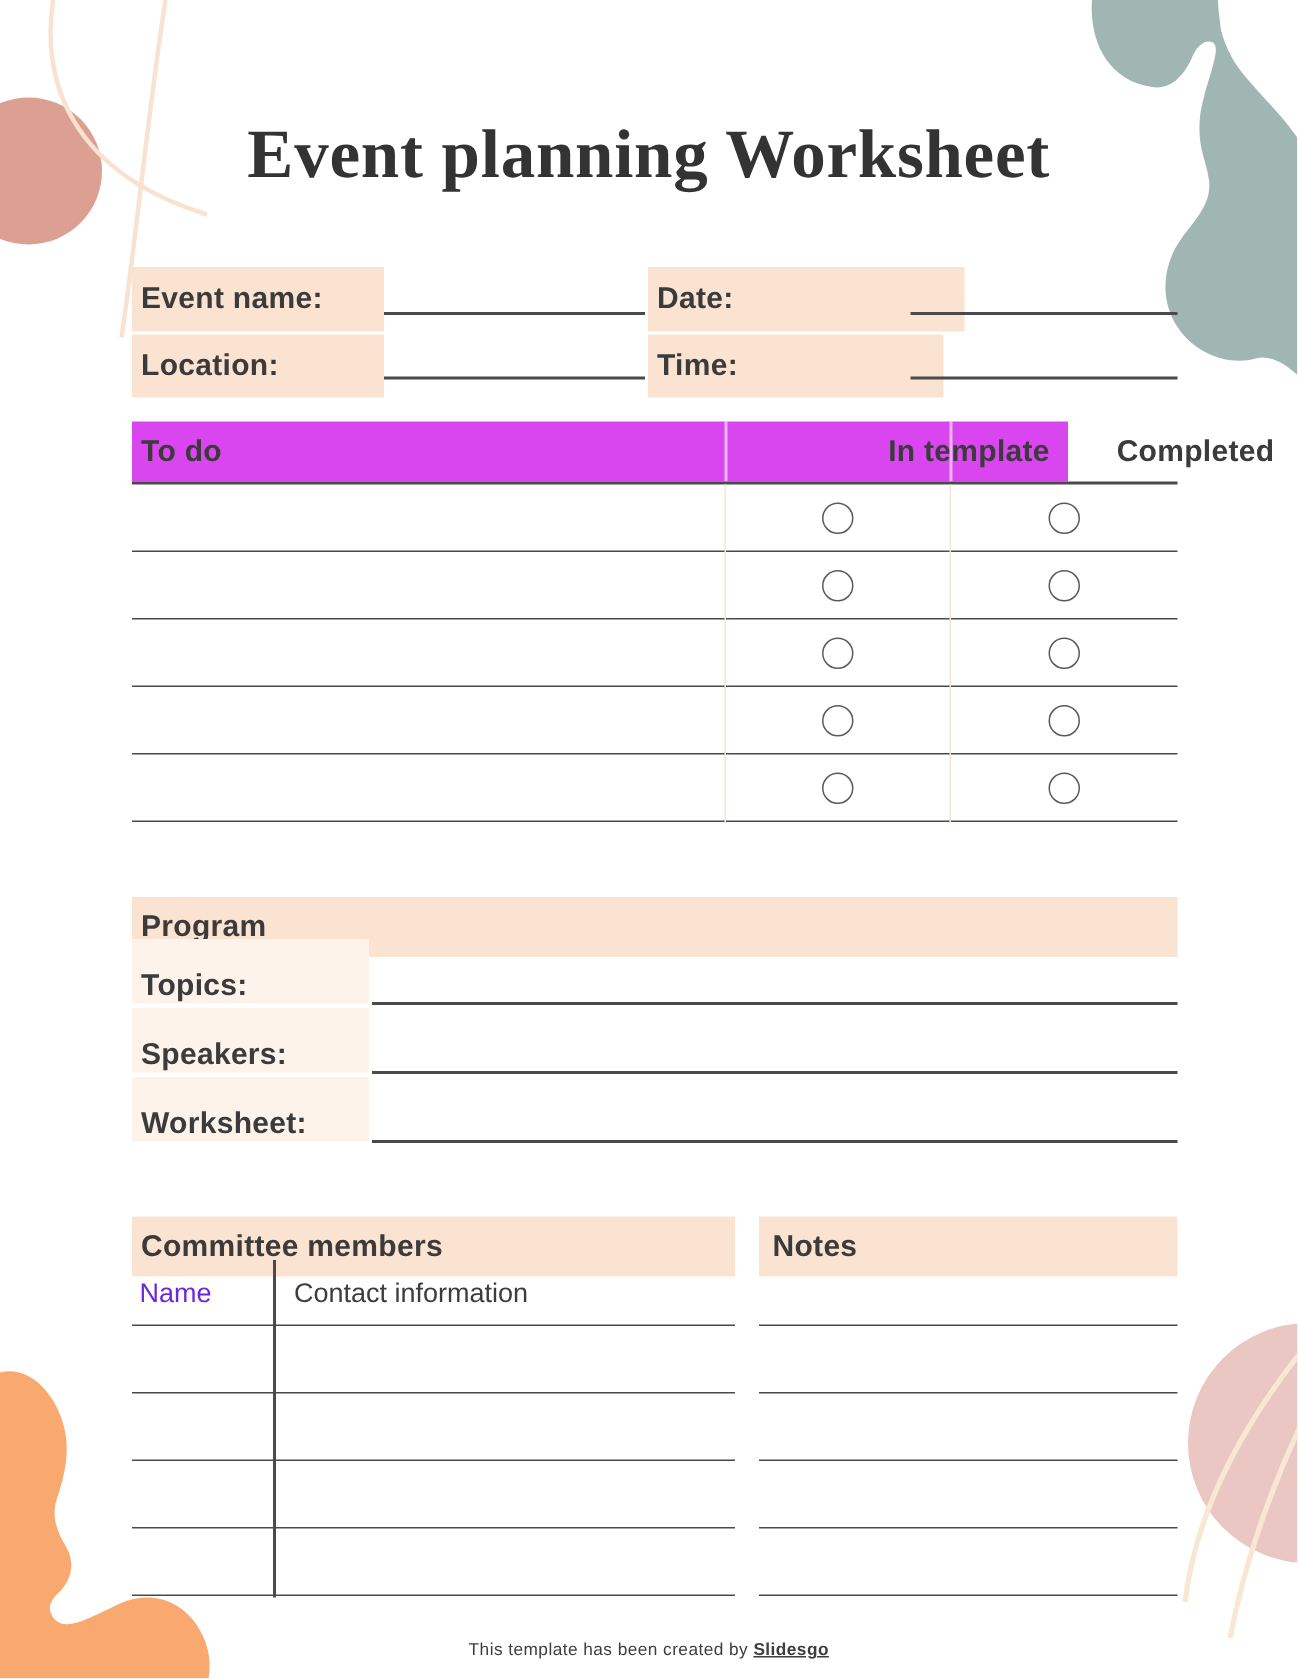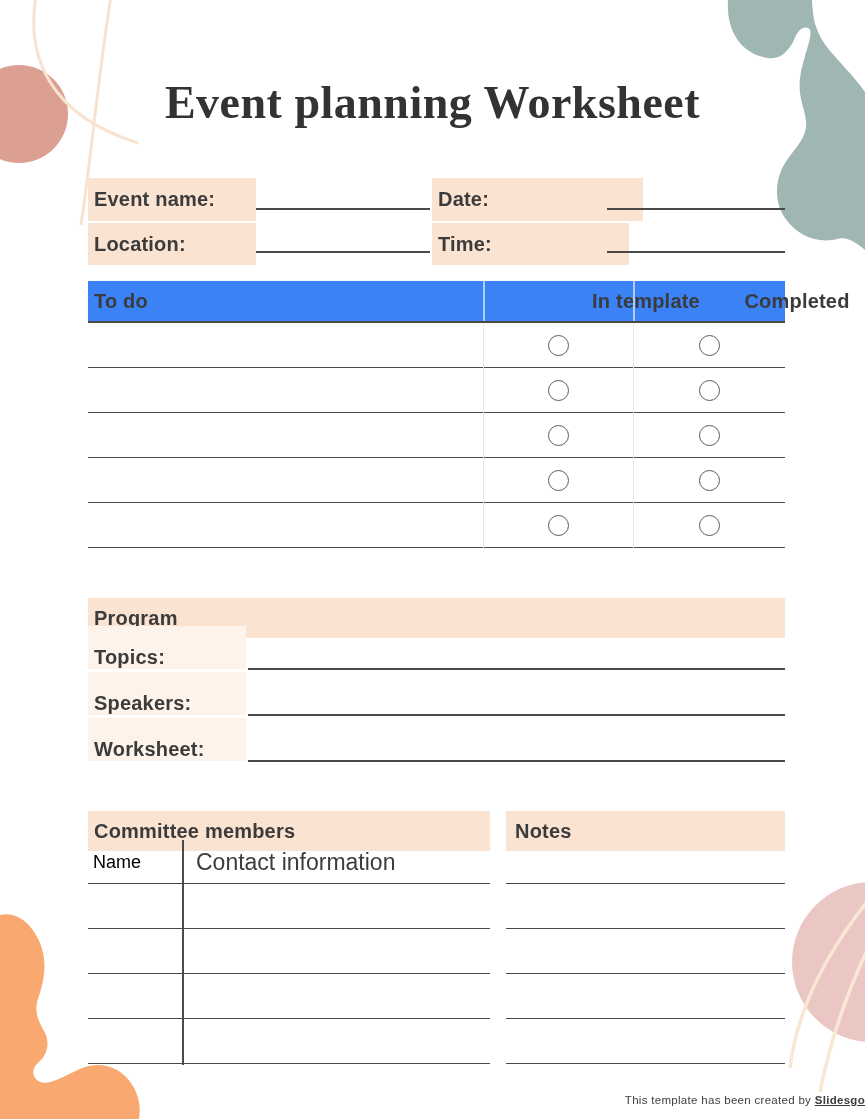--- a/index.html
+++ b/index.html
@@ -17,21 +17,21 @@
   }
 
   
   .peach { background:#FBE3D2;margin-top:13px; }
   .lbl { font-weight:700; font-size:20px; color:#3B3B3B; letter-spacing:0.2px; }
 
   .info-box { position:absolute; display:flex; align-items:center; padding-left:6px; }
   .wline { position:absolute; height:2px; background:#4A4A4A; cursor:text; }
 
   
-  .todo-header { position:absolute; left:88px; top:281px; width:697px; height:40px; background:#3b82f6; }
+  .todo-header { position:absolute; left:88px; top:281px; width:624px; height:40px; background:#d946ef; }
   .todo-header .h1 { position:absolute; left:6px; top:0; height:40px; display:flex; align-items:center; }
   .todo-header .h2 { position:absolute; left:483px; width:150px; top:0; height:40px; display:flex; align-items:center; justify-content:center; }
   .todo-header .h3 { position:absolute; left:633px; width:152px; top:0; height:40px; display:flex; align-items:center; justify-content:center; }
   .hdr-sep { position:absolute; top:281px; width:2px; height:40px; background:rgba(255,255,255,0.6); }
   .todo-topline { position:absolute; left:88px; top:321px; width:697px; height:2px; background:#4A4A4A; }
   .todo-rows { position:absolute; left:88px; top:323px; width:697px; }
   .todo-row { display:flex; height:45px; border-bottom:1.5px solid #4A4A4A; }
   .todo-task { width:395px; cursor:text; }
   .todo-cell { display:flex; align-items:center; justify-content:center; }
   .todo-cell.p { width:150px; } .todo-cell.c { width:152px; }
@@ -40,32 +40,32 @@
 
   
   .prog-cell { position:absolute; left:88px; width:158px; height:43px; background:#FDF3EA;
                display:flex; align-items:flex-end; padding-left:6px; }
 
   
   .band { position:absolute; height:40px; display:flex; align-items:center; padding-left:6px; }
   .committee-vline { position:absolute; left:182px; top:840px; width:1.5px; height:225px; background:#4A4A4A; }
   .cm-headrow { position:absolute; left:88px; top:840px; width:402px; height:44px; border-bottom:1.5px solid #4A4A4A; }
   .cm-name { position:absolute; left:5px; top:0; height:44px; display:flex; align-items:center;
-             font-size:18px; color:#000000; }
+             font-size:18px; color:#6d28d9; }
   .cm-contact { position:absolute; left:108px; top:0; height:44px; display:flex; align-items:center;
-             font-size:23px; color:#3C3C3C; }
+             font-size:18px; color:#3C3C3C; }
   .cm-rows { position:absolute; left:88px; top:884px; width:402px; }
   .cm-row { display:flex; height:45px; border-bottom:1.5px solid #4A4A4A; }
   .cm-row .c1 { width:94px; cursor:text; }
   .cm-row .c2 { flex:1; cursor:text; }
   .notes-lines { position:absolute; left:506px; top:839px; width:279px; }
   .note-line { height:45px; border-bottom:1.5px solid #4A4A4A; cursor:text; }
 
   
-  .footer { position:absolute; bottom:13px; left:0; width:100%; text-align:right;
+  .footer { position:absolute; bottom:13px; left:0; width:100%; text-align:center;
             font-size:11.5px; color:#3D3D3D; letter-spacing:0.3px; }
   .footer b { font-weight:700; text-decoration:underline; cursor:pointer; }
 </style>
 </head>
 <body>
 
 <div class="page">
 
   <svg class="decor" style="left:0;top:0" width="220" height="245" viewBox="0 0 220 245">
     <circle cx="19" cy="114" r="49" fill="#DCA092"></circle>

